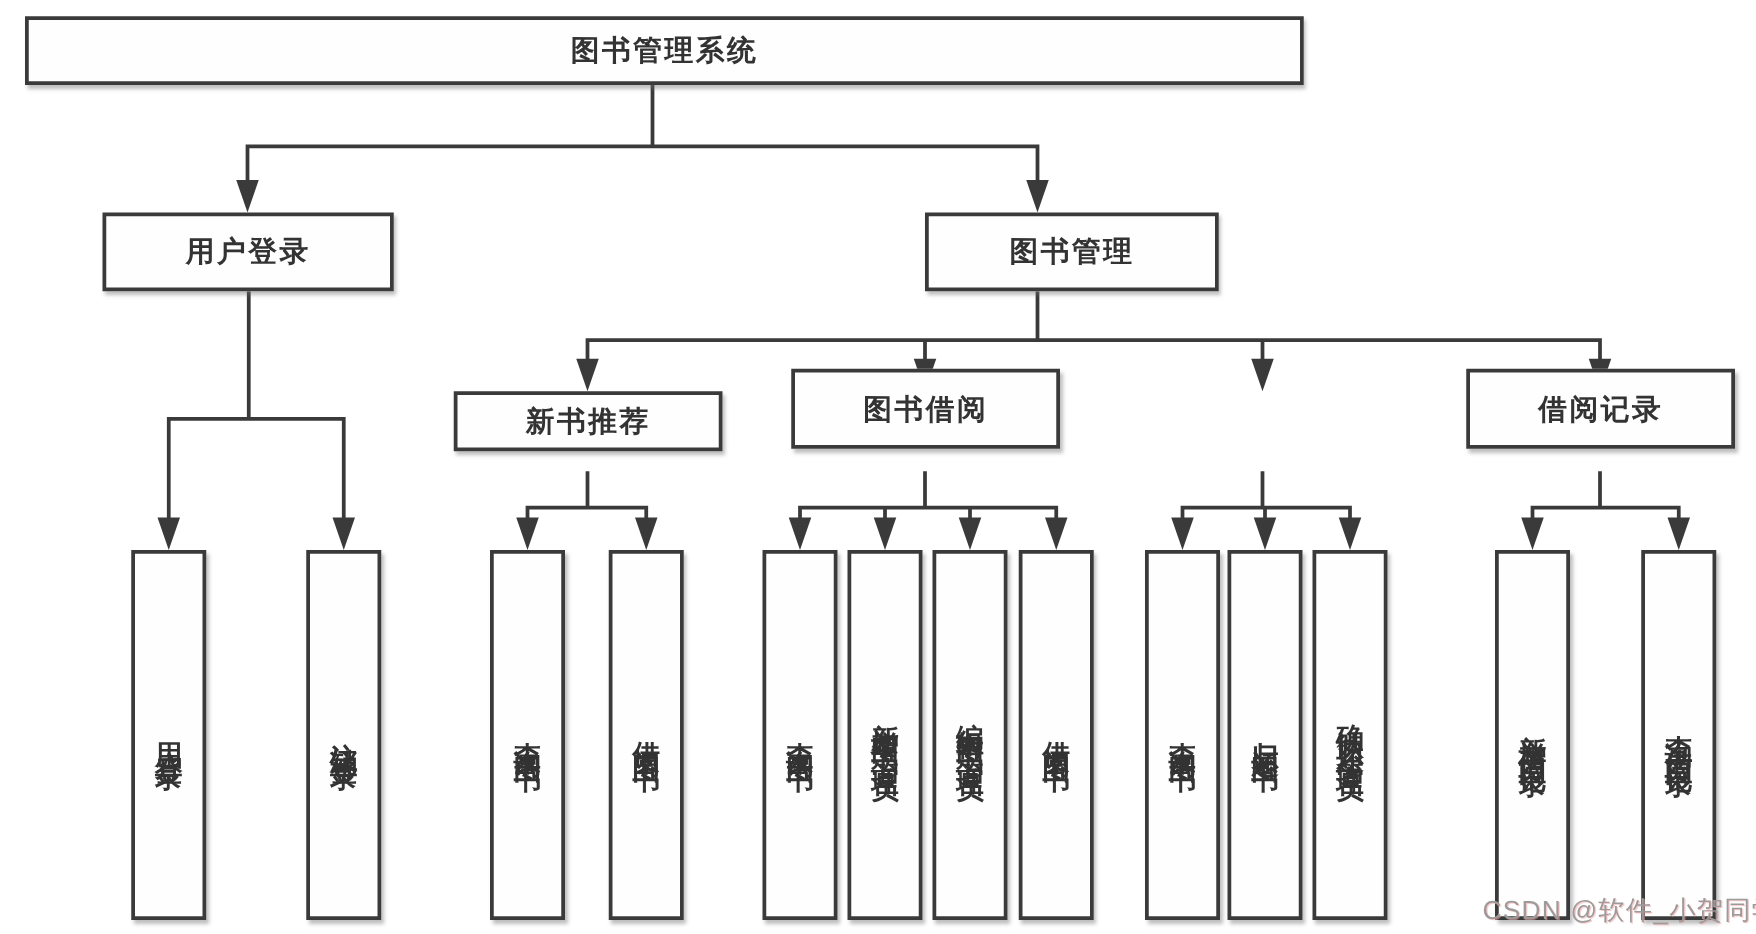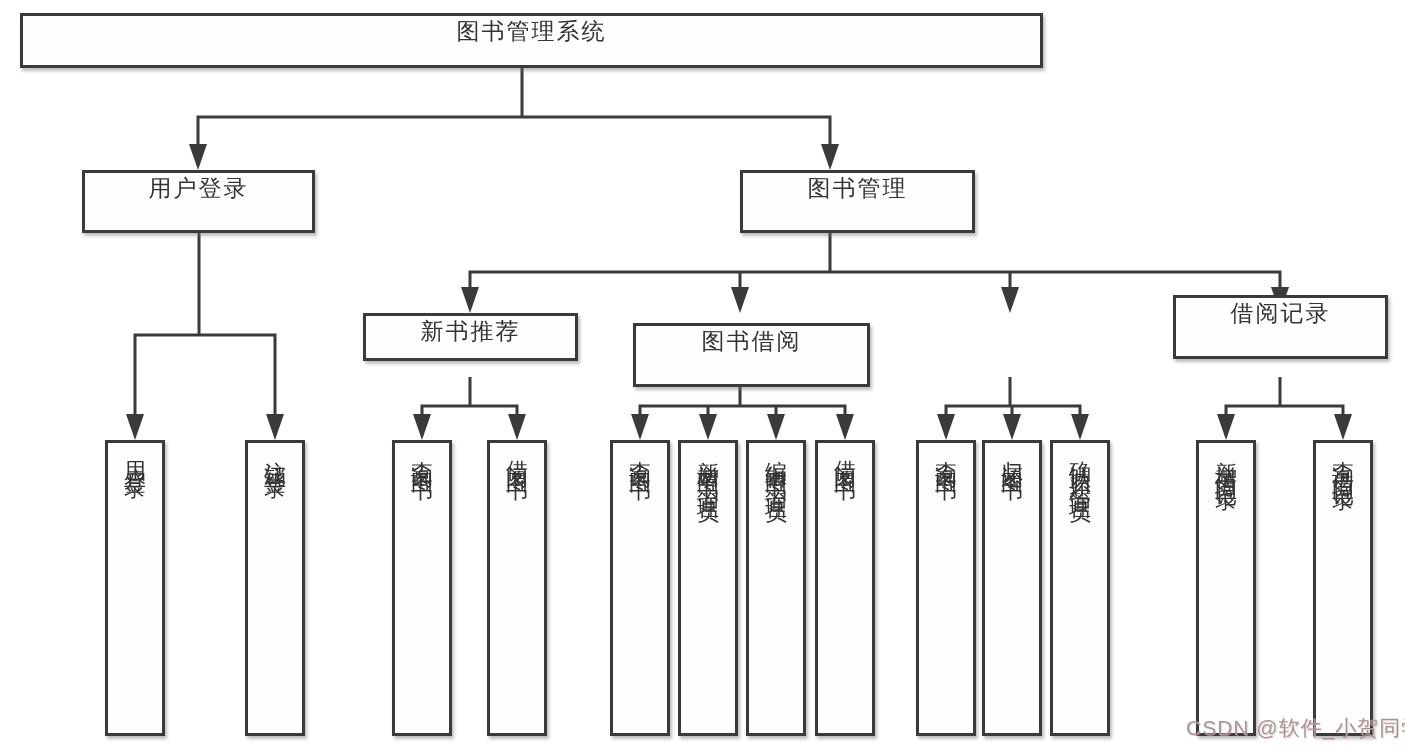--- a/index.html
+++ b/index.html
@@ -10,22 +10,23 @@
     font-family:"Liberation Sans", sans-serif;
     overflow:hidden;
   }
   .connectors{position:absolute;left:0;top:0;z-index:0;}
   .box{
     position:absolute;
     box-sizing:border-box;
     background:#fffefe;
     border:3px solid #3a3a3a;
     box-shadow:2px 3px 3px rgba(110,110,110,.45);
-    display:flex;align-items:flex-start;justify-content:center;
+    display:flex;align-items:center;justify-content:center;
     z-index:1;
+    font-weight:bold;
   }
   .box .lbl{
     color:#333333;
     font-size:23px;
     letter-spacing:2px;
     white-space:nowrap;
   }
   .leaf .lbl{
     writing-mode:vertical-rl;
     text-orientation:mixed;
@@ -103,21 +104,21 @@
   <div class="box" style="left:82px;top:170px;width:233px;height:63px">
     <span class="lbl">用户登录</span>
   </div>
   <div class="box" style="left:740px;top:170px;width:235px;height:63px">
     <span class="lbl">图书管理</span>
   </div>
 
   <div class="box" style="left:363px;top:313px;width:215px;height:48px">
     <span class="lbl">新书推荐</span>
   </div>
-  <div class="box" style="left:633px;top:323px;width:237px;height:64px">
+  <div class="box" style="left:633px;top:295px;width:215px;height:64px">
     <span class="lbl">图书借阅</span>
   </div>
   <div class="box" style="left:1173px;top:295px;width:215px;height:64px">
     <span class="lbl">借阅记录</span>
   </div>
 
   <div class="box leaf" style="left:105px;top:440px;width:60px;height:296px">
     <span class="lbl">用户登录</span>
   </div>
   <div class="box leaf" style="left:245px;top:440px;width:60px;height:296px">

